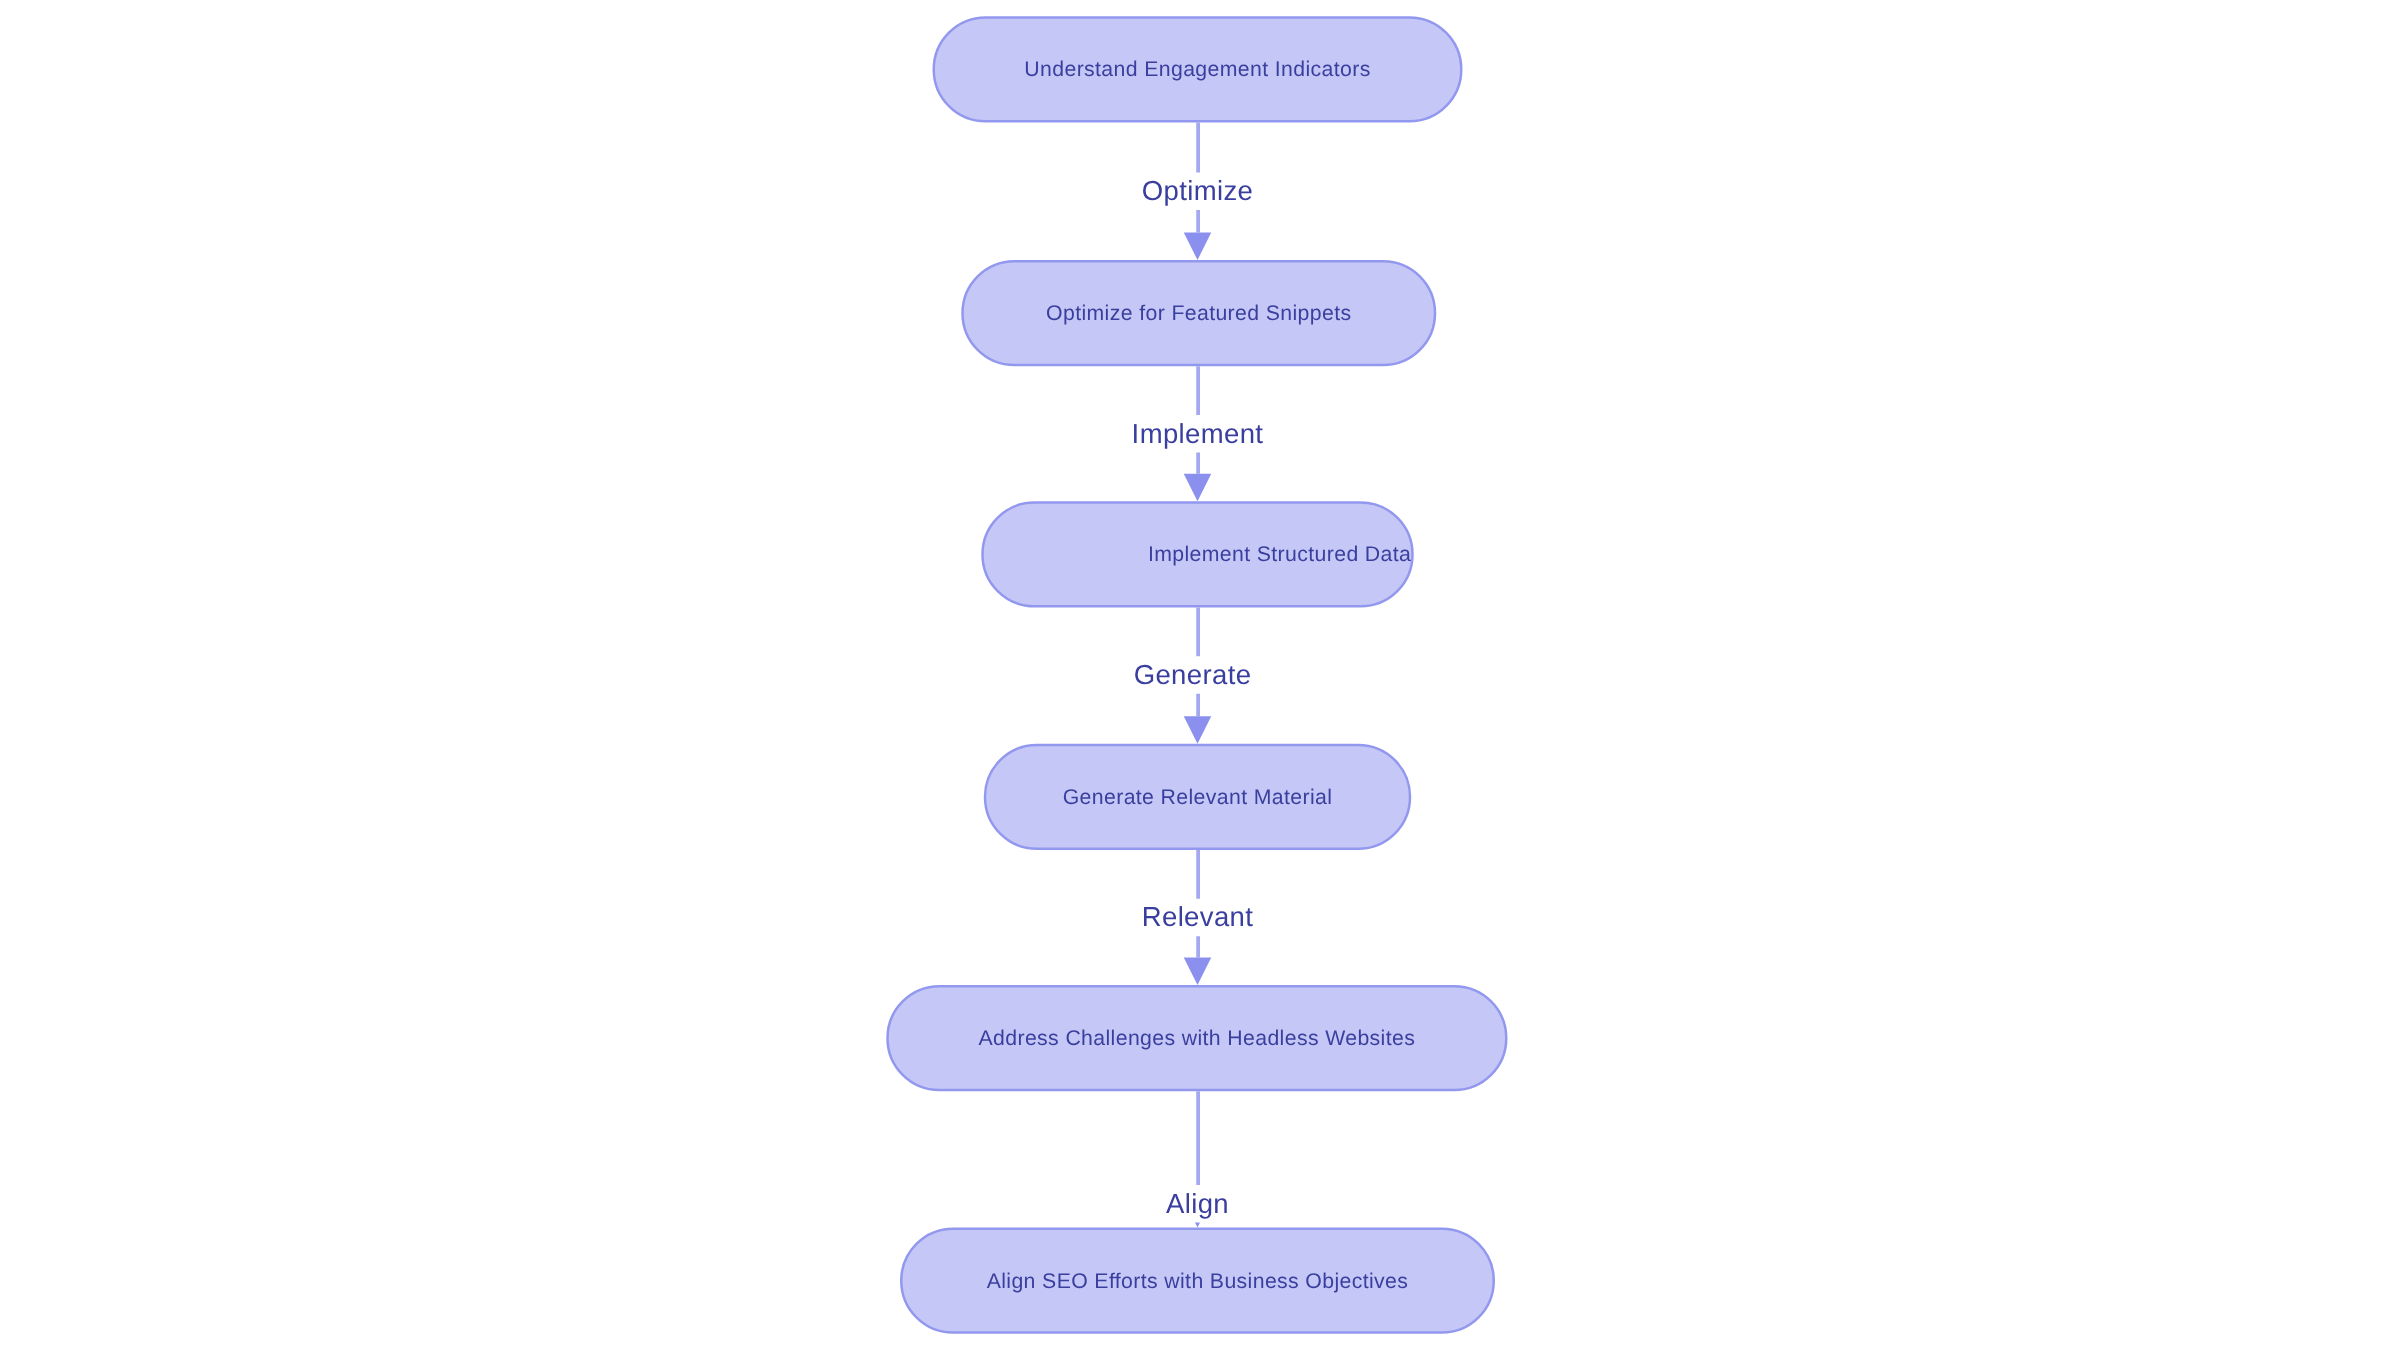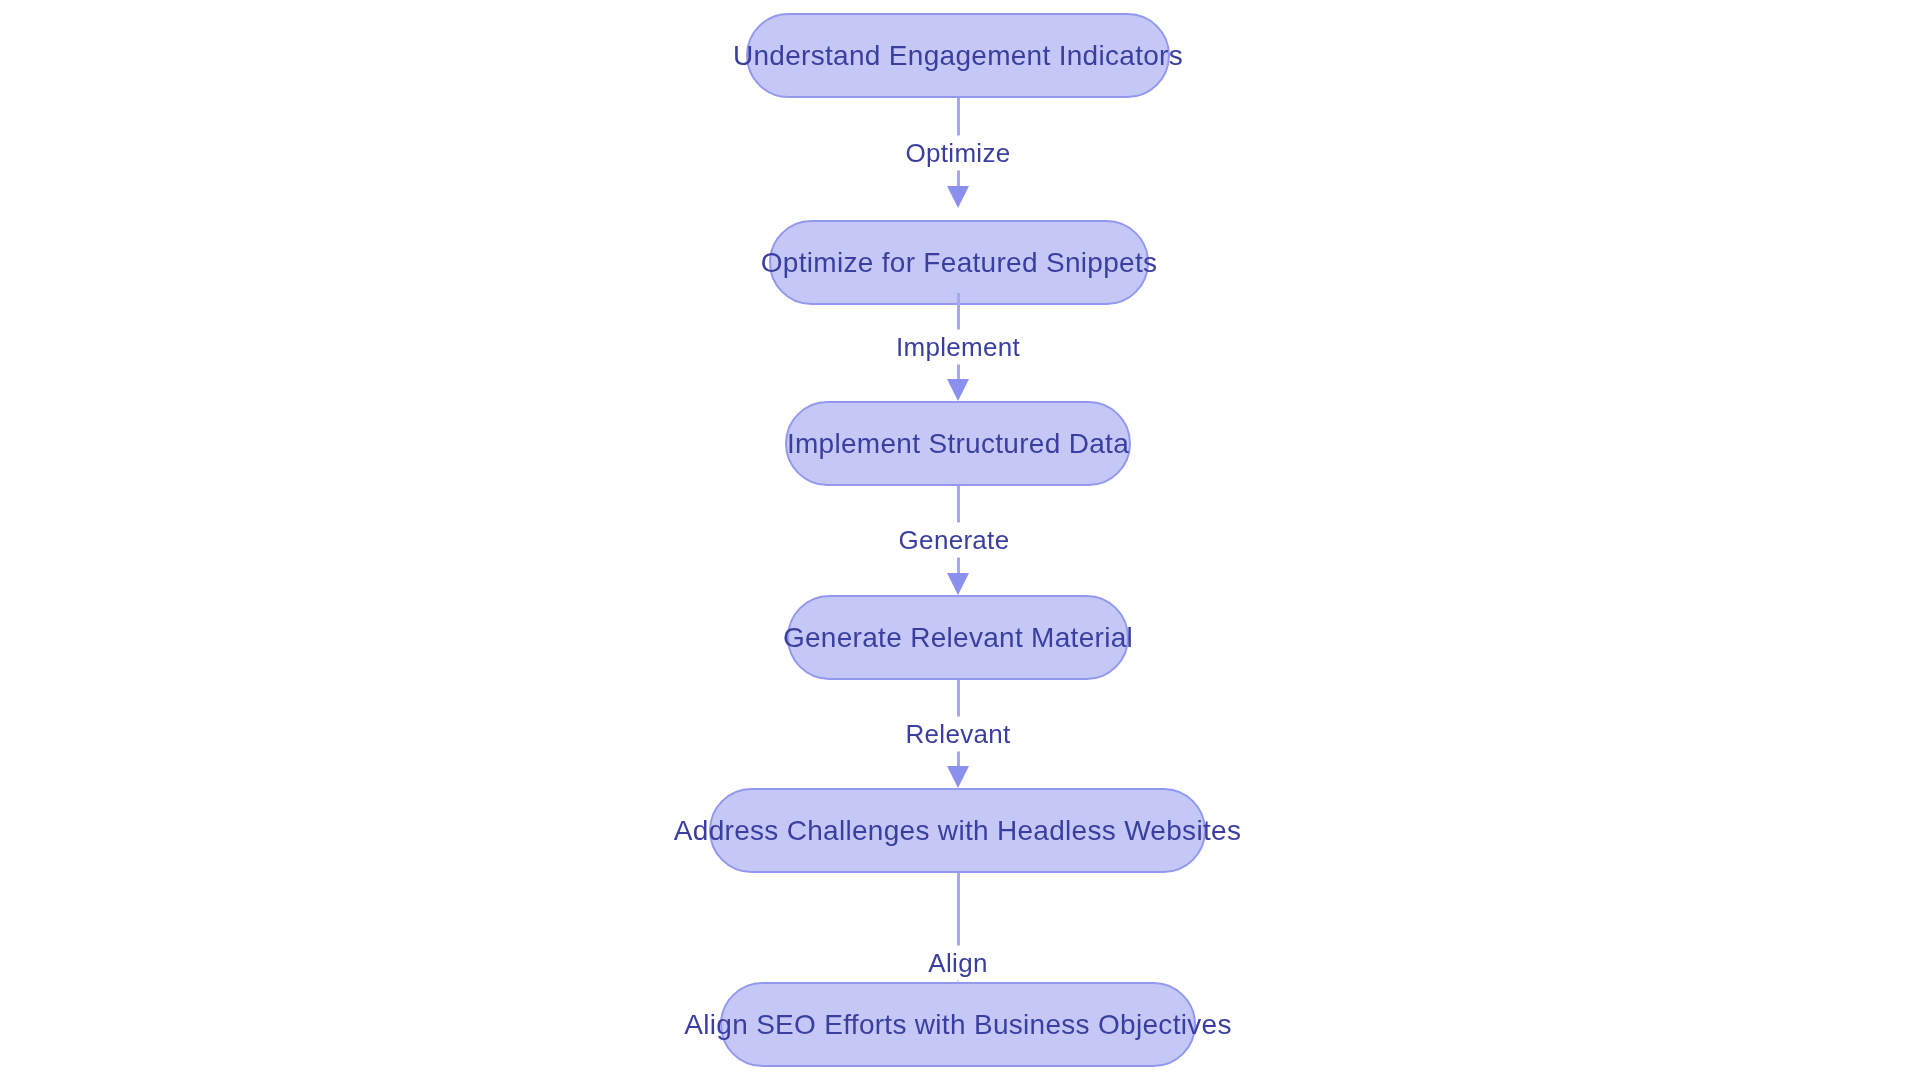--- a/index.html
+++ b/index.html
@@ -16,21 +16,21 @@
     overflow: hidden;
   }
   .node {
     position: absolute;
     box-sizing: border-box;
     height: 85px;
     border-radius: 43px;
     background: var(--node-fill, #c5c8f6);
     border: 2px solid var(--node-border, #9398ef);
     color: var(--text, #3a3f9f);
-    font-size: 28px;
+    font-size: 17px;
     letter-spacing: 0.3px;
     display: flex;
     align-items: center;
     justify-content: center;
     white-space: nowrap;
     text-align: center;
   }
   .edge-line {
     position: absolute;
     width: 3px;
@@ -45,35 +45,35 @@
     border-left: 11px solid transparent;
     border-right: 11px solid transparent;
     border-top: 22px solid var(--arrow, #8b90ee);
   }
   .edge-label {
     position: absolute;
     transform: translate(-50%, -50%);
     background: var(--bg, #ffffff);
     padding: 2px 10px;
     color: var(--text, #3a3f9f);
-    font-size: 26px;
+    font-size: 22px;
     letter-spacing: 0.3px;
     white-space: nowrap;
   }
 </style>
 </head>
 <body>
 
 <div class="canvas">
 
   <div class="node" style="left:746px; top:13px;  width:424px;">
     <span>Understand Engagement Indicators</span>
   </div>
 
-  <div class="node" style="left:769px; top:220px; width:380px;">
+  <div class="node" style="left:769px; top:208px; width:380px;">
     <span>Optimize for Featured Snippets</span>
   </div>
 
   <div class="node" style="left:785px; top:401px; width:346px;justify-content:flex-end;">
     <span>Implement Structured Data</span>
   </div>
 
   <div class="node" style="left:787px; top:595px; width:342px;">
     <span>Generate Relevant Material</span>
   </div>

